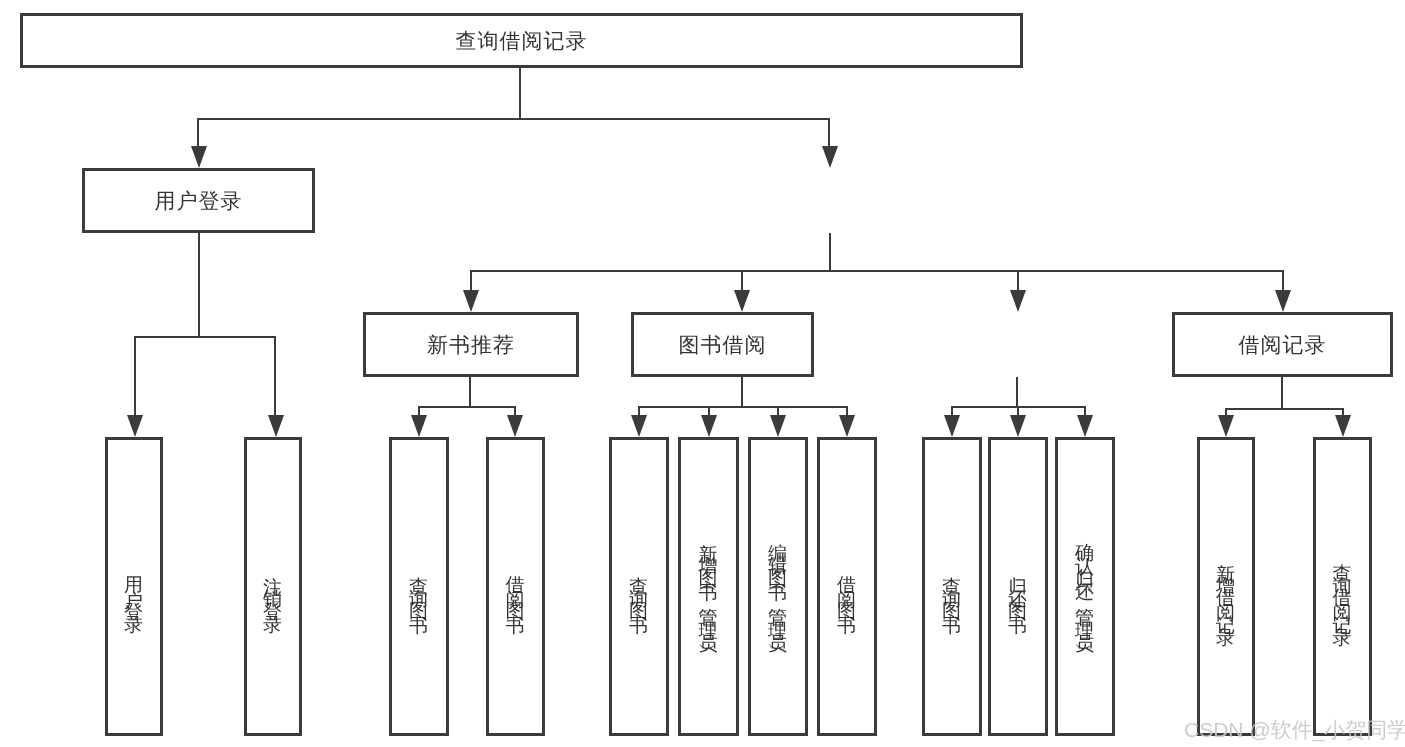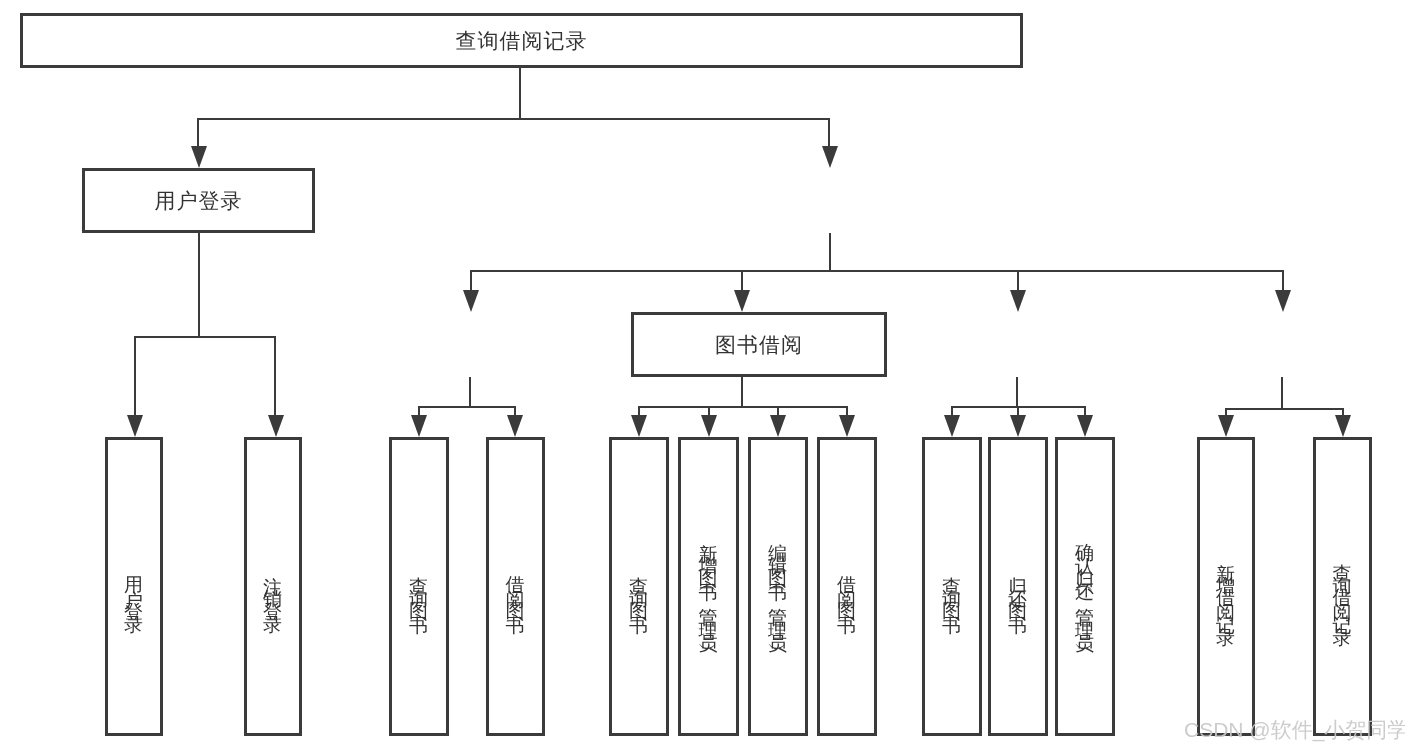--- a/index.html
+++ b/index.html
@@ -94,21 +94,23 @@
   <div class="hline" style="left:470px; top:270px; width:813px;"></div>
   <div class="vline" style="left:470px; top:270px; height:22px;"></div>
   <div class="arrow" style="left:463px; top:290px;"></div>
   <div class="vline" style="left:741px; top:270px; height:22px;"></div>
   <div class="arrow" style="left:734px; top:290px;"></div>
   <div class="vline" style="left:1017px; top:270px; height:22px;"></div>
   <div class="arrow" style="left:1010px; top:290px;"></div>
   <div class="vline" style="left:1282px; top:270px; height:22px;"></div>
   <div class="arrow" style="left:1275px; top:290px;"></div>
 
-  <div class="box" style="left:631px; top:312px; width:256px; height:65px;">图书借阅</div>
+  <div class="box" style="left:363px; top:312px; width:216px; height:65px;">新书推荐</div>
+  <div class="box" style="left:631px; top:312px; width:183px; height:65px;">图书借阅</div>
+  <div class="box" style="left:1172px; top:312px; width:221px; height:65px;">借阅记录</div>
 
   <div class="vline" style="left:469px; top:377px; height:29px;"></div>
   <div class="hline" style="left:418px; top:406px; width:98px;"></div>
   <div class="vline" style="left:418px; top:406px; height:11px;"></div>
   <div class="arrow" style="left:411px; top:415px;"></div>
   <div class="vline" style="left:514px; top:406px; height:11px;"></div>
   <div class="arrow" style="left:507px; top:415px;"></div>
 
   <div class="vline" style="left:741px; top:377px; height:29px;"></div>
   <div class="hline" style="left:638px; top:406px; width:210px;"></div>

